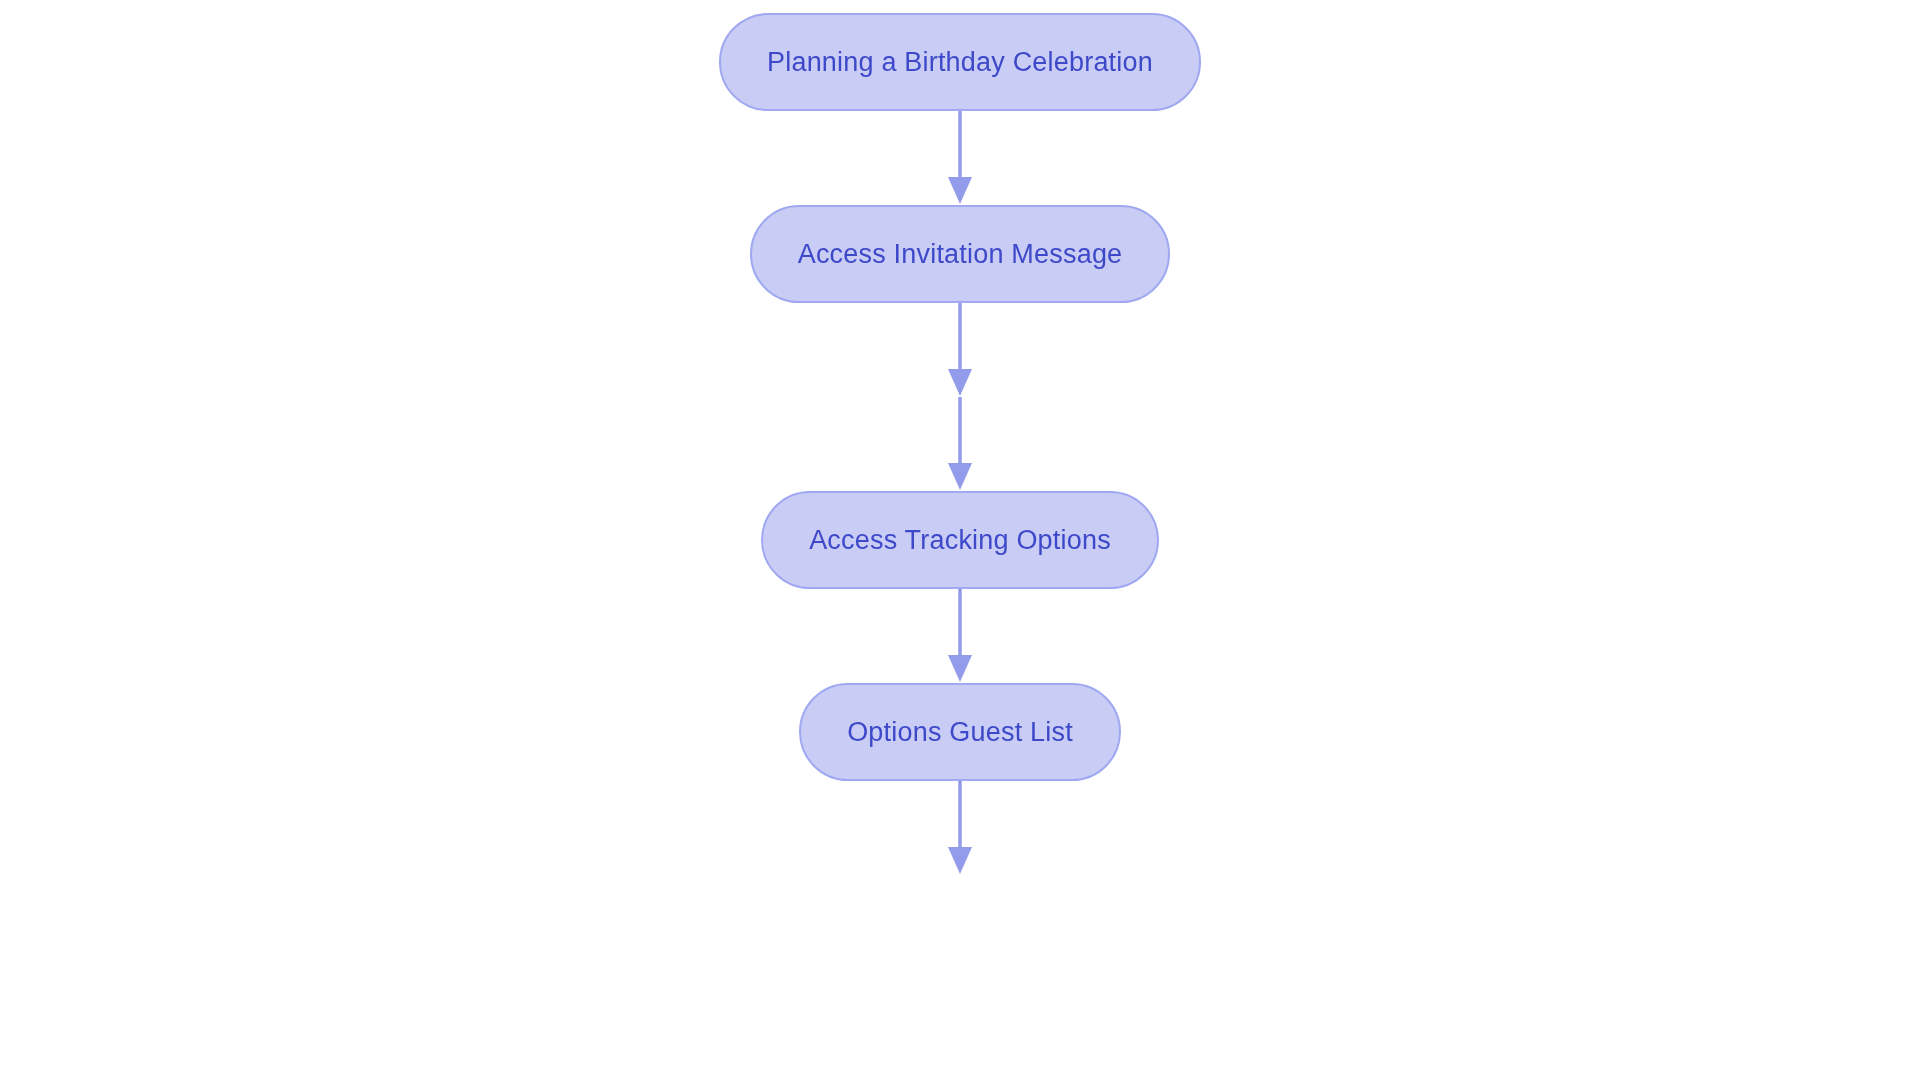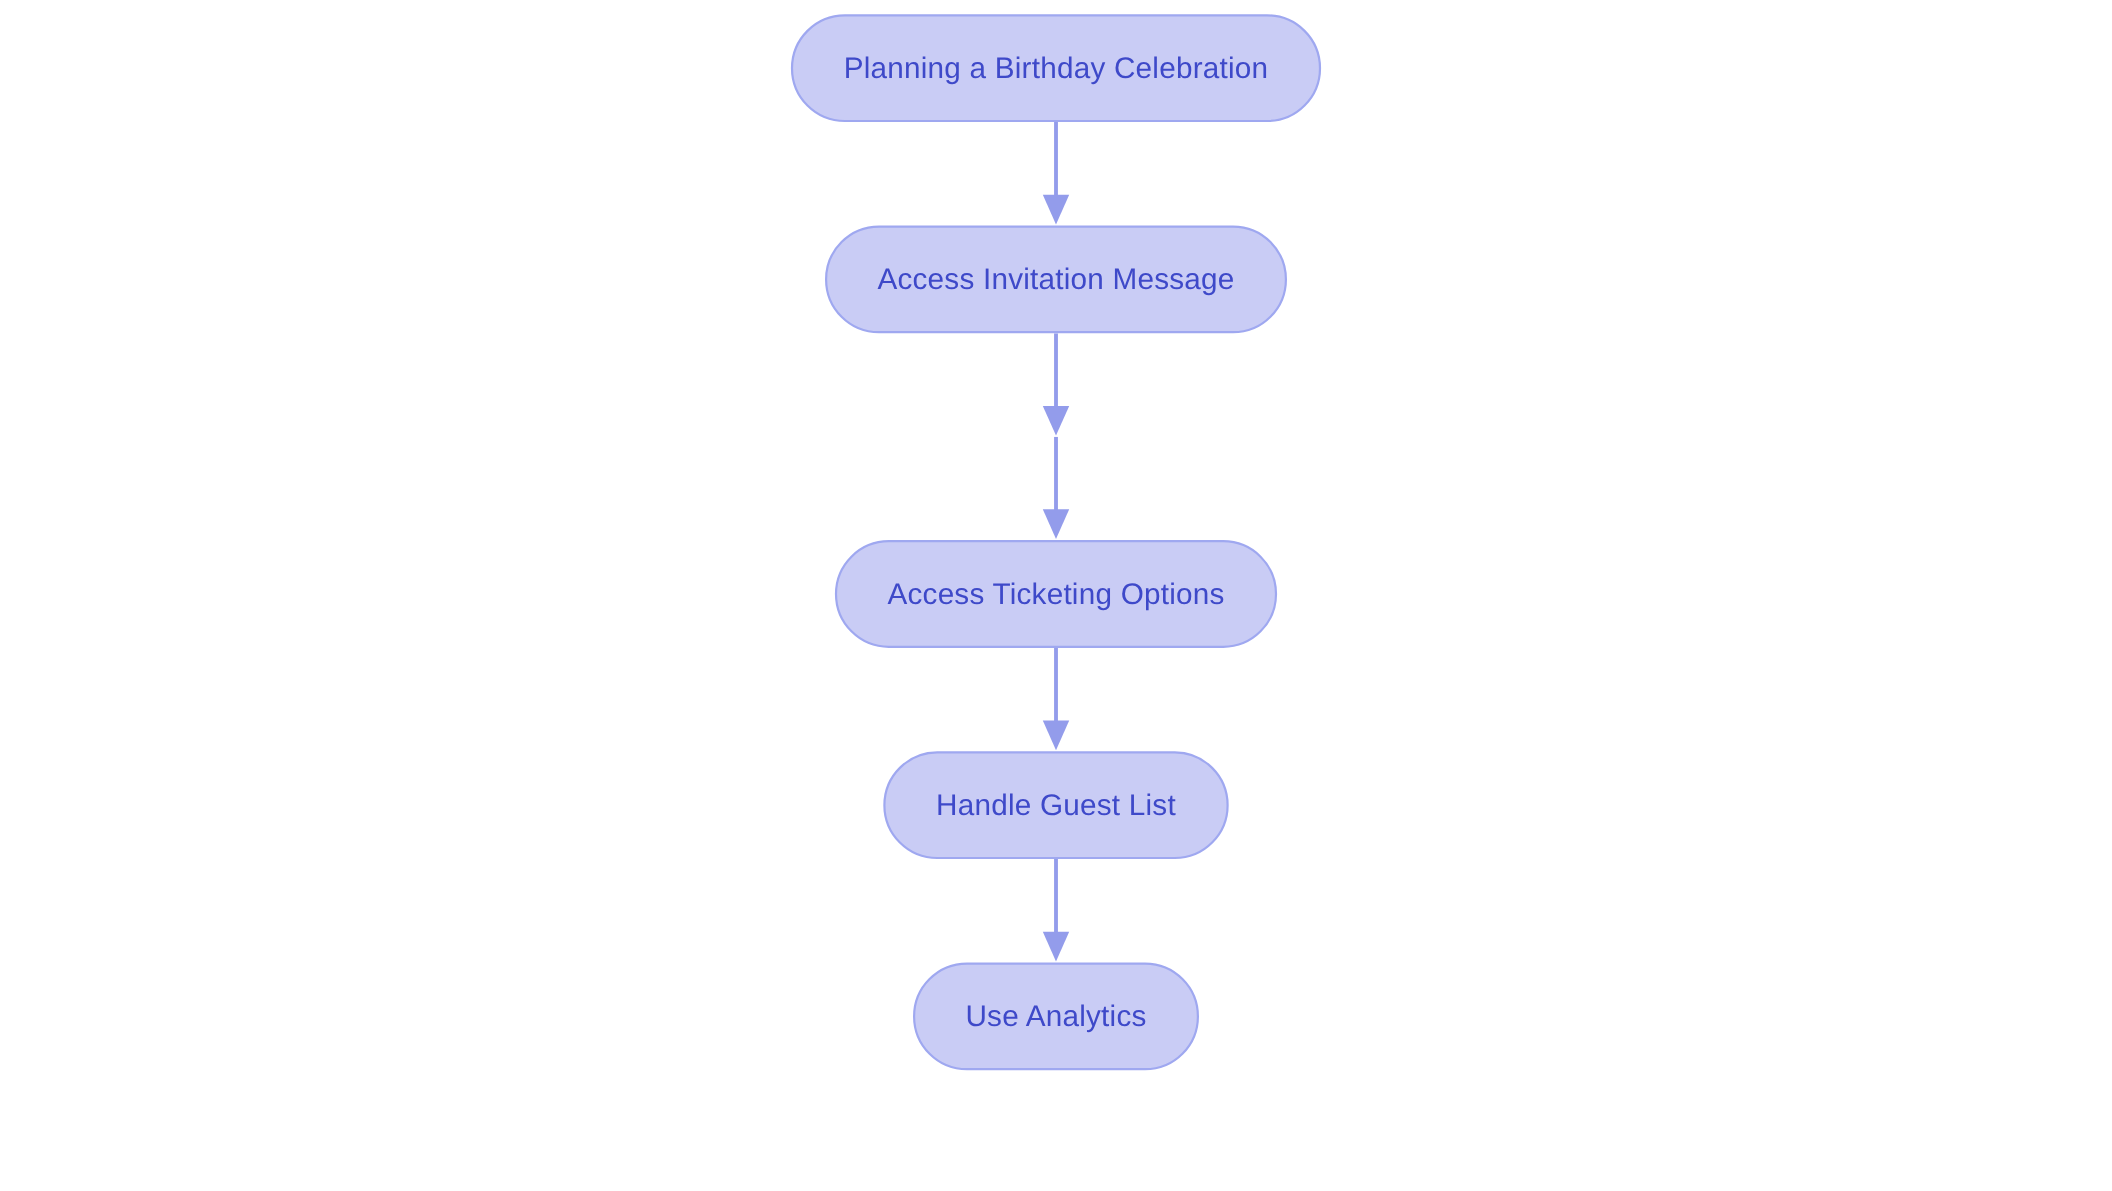--- a/index.html
+++ b/index.html
@@ -65,34 +65,31 @@
     <path d="M16 93 L4 66 L28 66 Z"></path>
   </svg>
 
 
   <svg class="connector" width="32" height="94" viewBox="0 0 32 94">
     <line x1="16" y1="0" x2="16" y2="72"></line>
     <path d="M16 93 L4 66 L28 66 Z"></path>
   </svg>
 
   <div class="flow-node">
-    <span>Access Ticketing Options</span>
+    <span>Access Tracking Options</span>
   </div>
 
   <svg class="connector" width="32" height="94" viewBox="0 0 32 94">
     <line x1="16" y1="0" x2="16" y2="72"></line>
     <path d="M16 93 L4 66 L28 66 Z"></path>
   </svg>
 
   <div class="flow-node">
-    <span>Handle Guest List</span>
+    <span>Options Guest List</span>
   </div>
 
   <svg class="connector" width="32" height="94" viewBox="0 0 32 94">
     <line x1="16" y1="0" x2="16" y2="72"></line>
     <path d="M16 93 L4 66 L28 66 Z"></path>
   </svg>
 
-  <div class="flow-node">
-    <span>Use Analytics</span>
-  </div>
 
 </div>
 
 </body></html>

